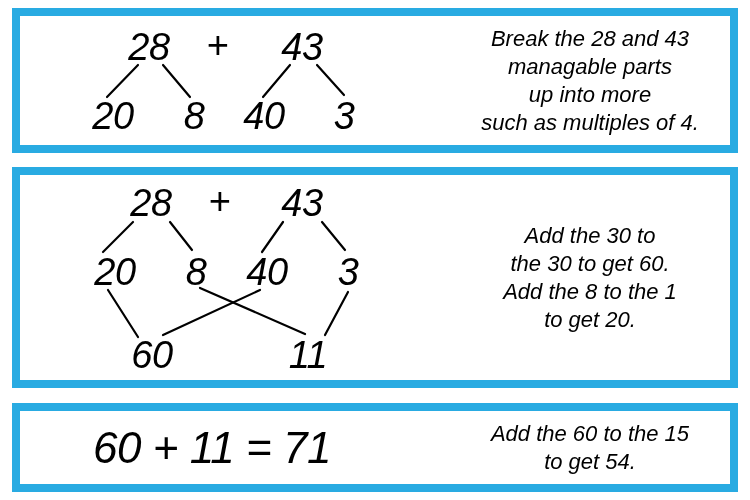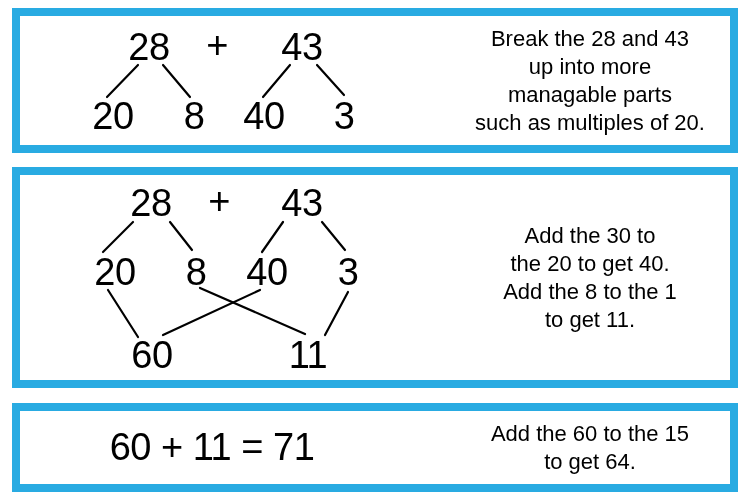--- a/index.html
+++ b/index.html
@@ -12,20 +12,21 @@
     overflow: hidden;
   }
   .stage { position: relative; width: 750px; height: 500px; background: var(--paper); }
 
   .panel {
     position: absolute;
     left: 12px;
     width: 726px;
     border: 8px solid var(--accent);
     background: var(--paper);
+    font-style: italic;
   }
   .panel-1 { top: 8px;   height: 145px; }
   .panel-2 { top: 167px; height: 221px; }
   .panel-3 { top: 403px; height: 89px; }
 
   .diagram {
     position: absolute;
     left: 0; top: 0;
   }
   svg text {
@@ -42,21 +43,21 @@
     stroke-linecap: round;
   }
 
   .equation {
     position: absolute;
     left: 0; top: 0;
     width: 384px; height: 73px;
     display: flex;
     align-items: center;
     justify-content: center;
-    font-size: 38px;
+    font-size: 44px;
     letter-spacing: -0.5px;
     white-space: nowrap;
     text-align: center;
   }
 
   .caption {
     position: absolute;
     left: 430px;
     width: 280px;
     top: 0;
@@ -86,23 +87,23 @@
         <text x="197" y="29">+</text>
         <text x="282" y="31">43</text>
         <text x="93" y="100">20</text>
         <text x="174" y="100">8</text>
         <text x="244" y="100">40</text>
         <text x="324" y="100">3</text>
       </svg>
     </div>
     <div class="caption">
       <div class="cap-line">Break the 28 and 43</div>
+      <div class="cap-line">managable parts</div>
       <div class="cap-line">up into more</div>
-      <div class="cap-line">managable parts</div>
-      <div class="cap-line">such as multiples of 20.</div>
+      <div class="cap-line">such as multiples of 4.</div>
     </div>
   </section>
 
   <section class="panel panel-2">
     <div class="diagram">
       <svg width="430" height="205" viewBox="0 0 430 205">
         <line x1="113" y1="47" x2="83" y2="77"></line>
         <line x1="150" y1="47" x2="172" y2="75"></line>
         <line x1="263" y1="47" x2="242" y2="77"></line>
         <line x1="302" y1="47" x2="325" y2="75"></line>
@@ -116,27 +117,27 @@
         <text x="95" y="97">20</text>
         <text x="176" y="97">8</text>
         <text x="247" y="97">40</text>
         <text x="328" y="97">3</text>
         <text x="132" y="180">60</text>
         <text x="288" y="180">11</text>
       </svg>
     </div>
     <div class="caption">
       <div class="cap-line">Add the 30 to</div>
-      <div class="cap-line">the 20 to get 40.</div>
+      <div class="cap-line">the 30 to get 60.</div>
       <div class="cap-line">Add the 8 to the 1</div>
-      <div class="cap-line">to get 11.</div>
+      <div class="cap-line">to get 20.</div>
     </div>
   </section>
 
   <section class="panel panel-3">
     <div class="equation">60 + 11 = 71</div>
     <div class="caption">
       <div class="cap-line">Add the 60 to the 15</div>
-      <div class="cap-line">to get 64.</div>
+      <div class="cap-line">to get 54.</div>
     </div>
   </section>
 
 </div>
 
 </body></html>

